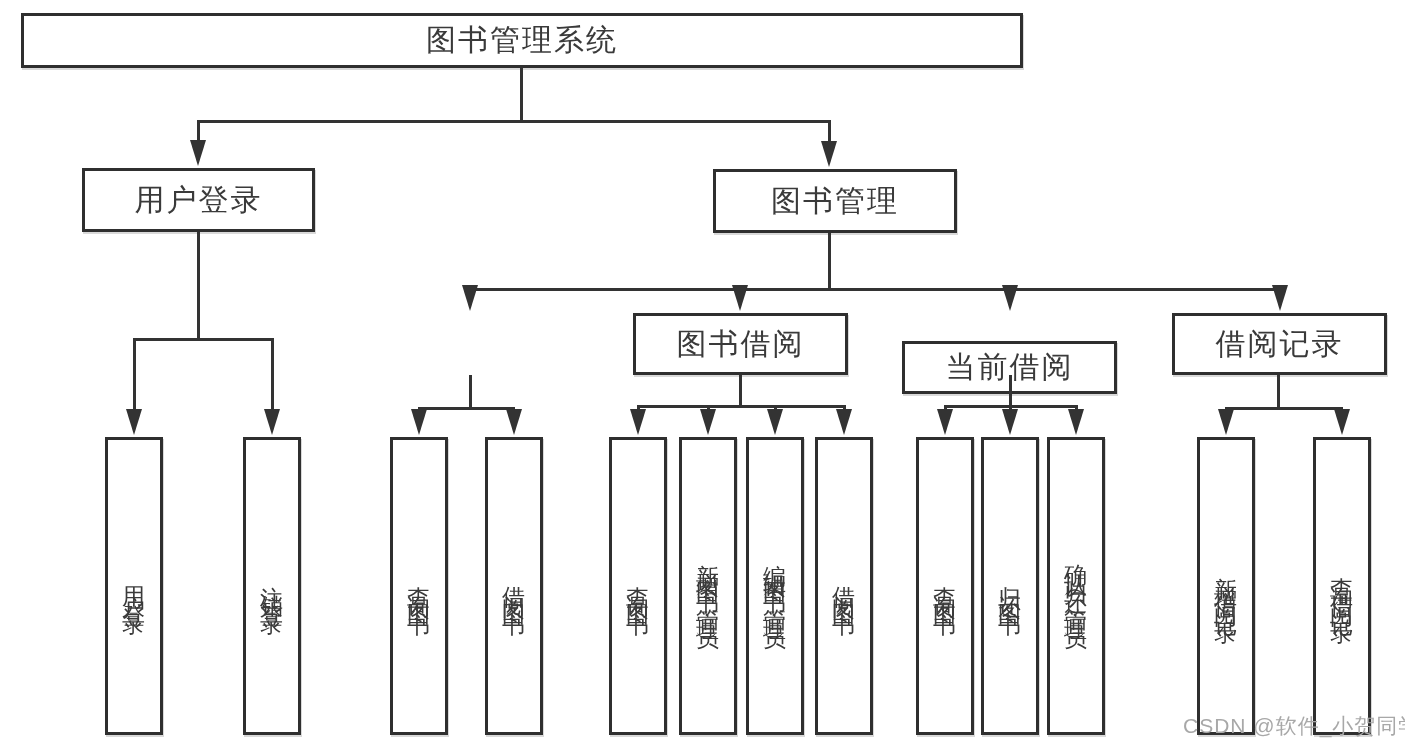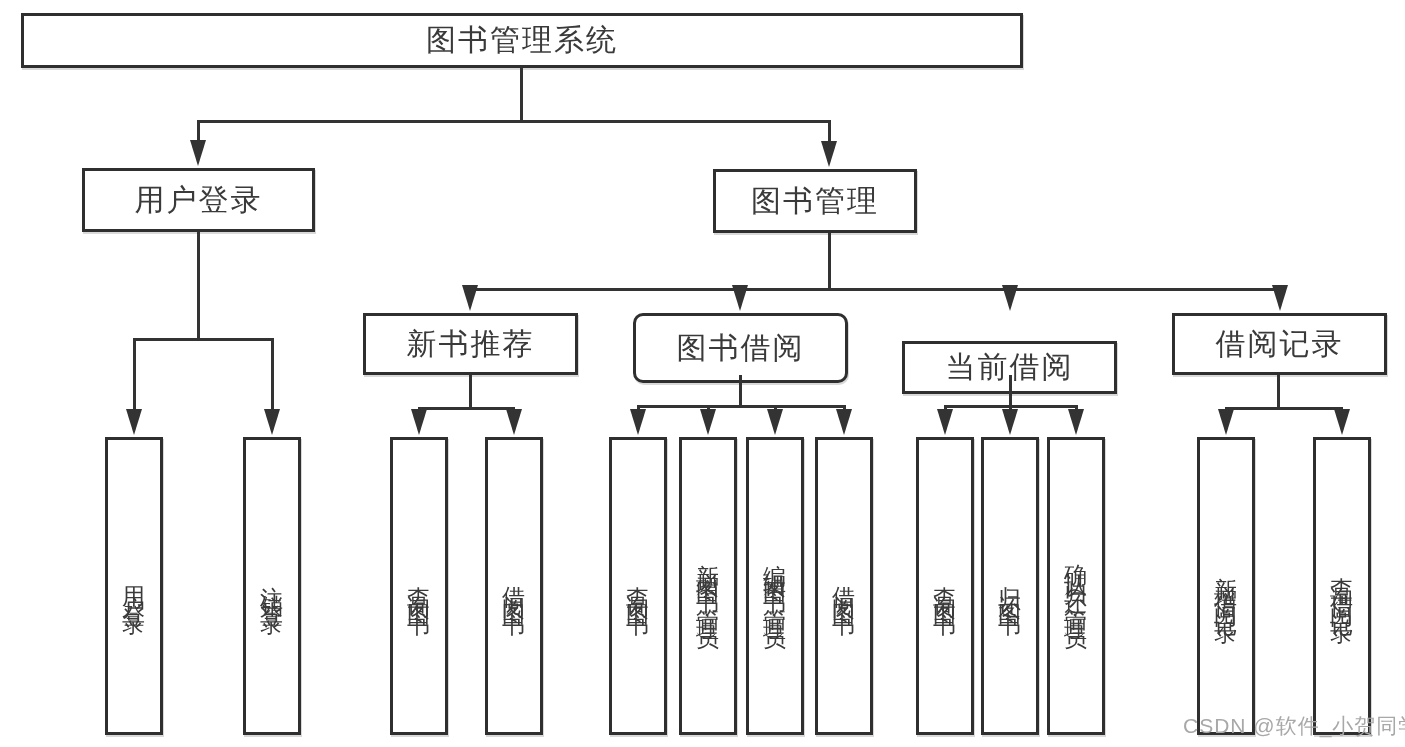--- a/index.html
+++ b/index.html
@@ -55,24 +55,23 @@
   }
 </style>
 </head>
 <body>
 
 <div class="diagram">
 
   <div class="box hbox" style="left:21px;top:13px;width:1002px;height:55px;">图书管理系统</div>
 
   <div class="box hbox" style="left:82px;top:168px;width:233px;height:64px;">用户登录</div>
-  <div class="box hbox" style="left:713px;top:169px;width:204px;height:64px;">图书管理</div>
+  <div class="box hbox" style="left:713px;top:169px;width:244px;height:64px;">图书管理</div>
 
-  <div class="box hbox" style="left:363px;top:313px;width:215px;height:62px;">新书推荐</div>
-  <div class="box hbox" style="left:633px;top:313px;width:215px;height:70px;border-radius:10px;">图书借阅</div>
+  <div class="box hbox" style="left:633px;top:313px;width:215px;height:62px;">图书借阅</div>
   <div class="box hbox" style="left:902px;top:313px;width:215px;height:53px;margin-top:28px;">当前借阅</div>
   <div class="box hbox" style="left:1172px;top:313px;width:215px;height:62px;">借阅记录</div>
 
   <div class="box vbox" style="left:105px;top:437px;width:58px;height:298px;">用户登录</div>
   <div class="box vbox" style="left:243px;top:437px;width:58px;height:298px;">注销登录</div>
 
   <div class="box vbox" style="left:390px;top:437px;width:58px;height:298px;">查询图书</div>
   <div class="box vbox" style="left:485px;top:437px;width:58px;height:298px;">借阅图书</div>
 
   <div class="box vbox" style="left:609px;top:437px;width:58px;height:298px;">查询图书</div>

